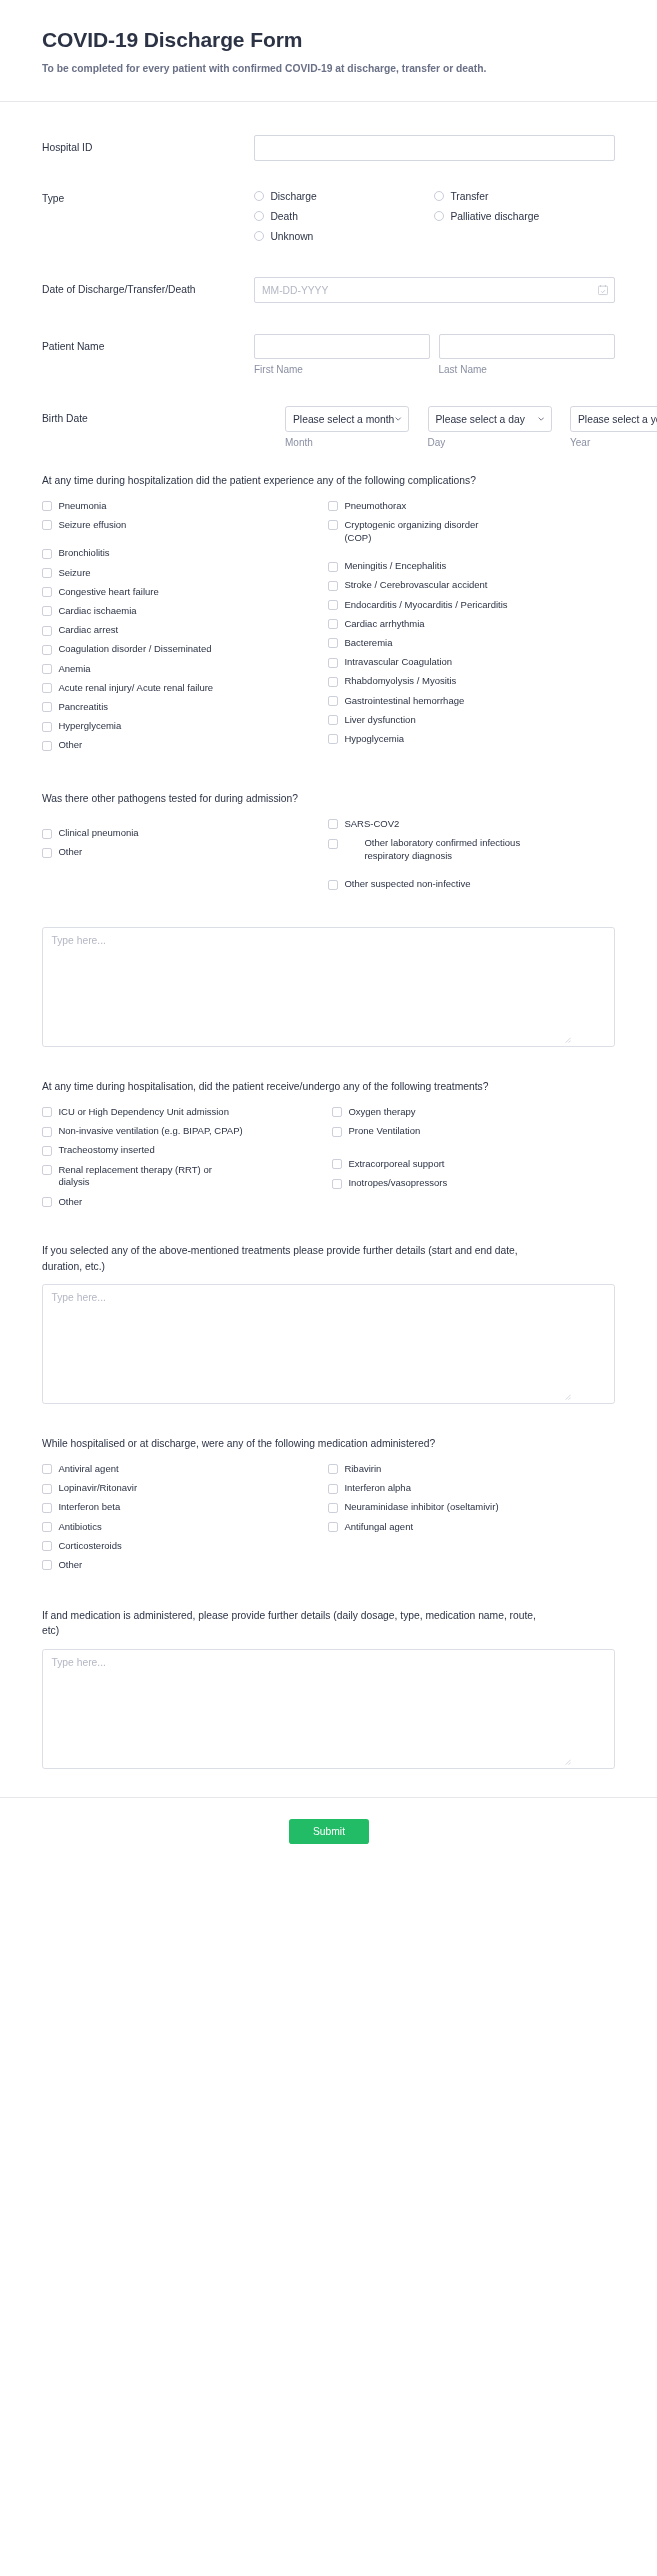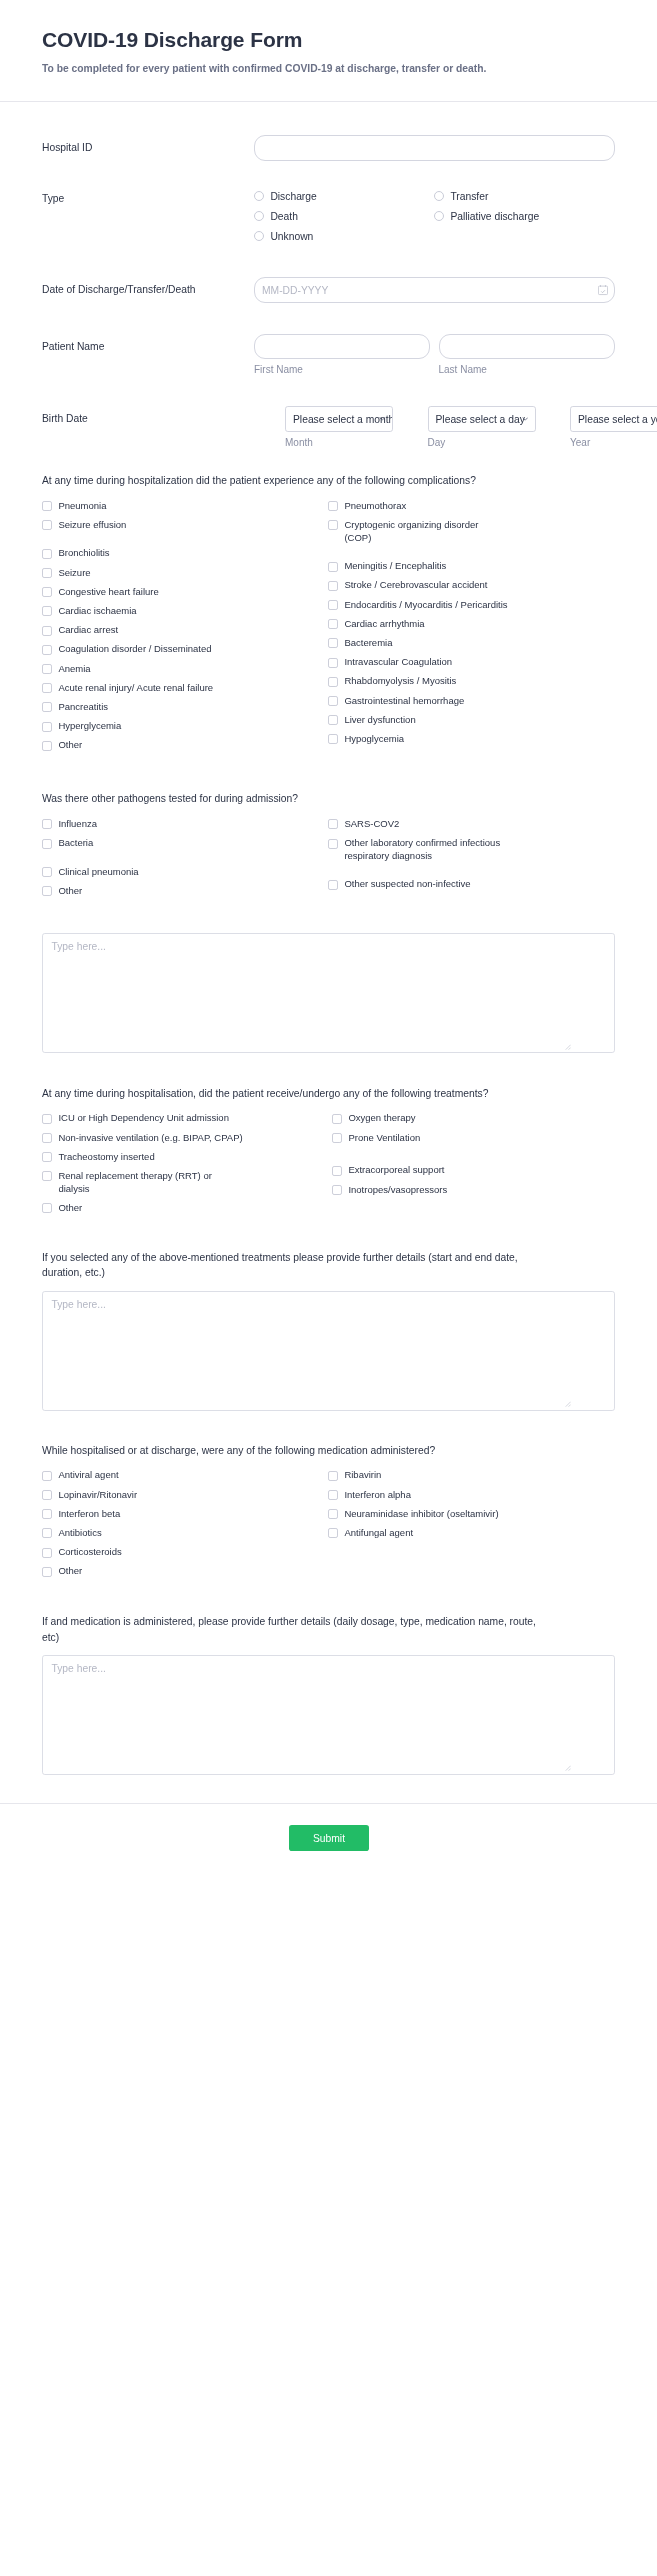--- a/index.html
+++ b/index.html
@@ -71,21 +71,21 @@
   .field-control {
     flex: 1 1 auto;
     min-width: 0;
   }
 
   
   .txt-input {
     width: 361px;
     height: 25.5px;
     border: 0.7px solid #d4d6e0;
-    border-radius: 11px;
+    border-radius: 2px;
     background: #fff;
     font-family: "Liberation Sans", sans-serif;
     font-size: 10.3px;
     color: #2c3345;
     padding: 0 7px;
     outline: none;
   }
 
   .txt-input::placeholder { color: #b4b7c4; }
 
@@ -145,21 +145,21 @@
   }
 
   
   .select-grid {
     display: flex;
     gap: 8.5px;
   }
   .sel-col { width: 134px; flex: 0 0 134px; }
   .sel-box {
     position: relative;
-    width: 108px;
+    width: 124px;
     height: 25.5px;
     border: 0.7px solid #d4d6e0;
     border-radius: 2.8px;
     background: #fff;
     display: flex;
     align-items: center;
     padding: 0 17px 0 7px;
     font-size: 10.3px;
     color: #2c3345;
     white-space: nowrap;
@@ -505,51 +505,41 @@
             </label>
           </div>
         </div>
       </div>
     </div>
 
     <div class="question-block" style="padding-top:24px;">
       <div class="question-text">Was there other pathogens tested for during admission?</div>
       <div class="check-grid">
         <div class="check-col">
-          <div>
-            <label class="check-item">
-              <span class="check-box"></span>
-              <span class="check-text">Influenza</span>
-            </label>
-            <label class="check-item">
-              <span class="check-box"></span>
-              <span class="check-text">Bacteria</span>
-            </label>
-          </div>
           <div class="check-gap"></div>
           <div>
             <label class="check-item">
               <span class="check-box"></span>
               <span class="check-text">Clinical pneumonia</span>
             </label>
             <label class="check-item">
               <span class="check-box"></span>
               <span class="check-text">Other</span>
             </label>
           </div>
         </div>
         <div class="check-col">
           <div>
             <label class="check-item">
               <span class="check-box"></span>
               <span class="check-text">SARS-COV2</span>
             </label>
             <label class="check-item">
               <span class="check-box"></span>
-              <span class="check-text" style="max-width:177px;display:inline-block;">Other laboratory confirmed infectious respiratory diagnosis</span>
+              <span class="check-text" style="max-width:177px;display:inline-block;margin-left:20px;">Other laboratory confirmed infectious respiratory diagnosis</span>
             </label>
           </div>
           <div class="check-gap"></div>
           <div>
             <label class="check-item">
               <span class="check-box"></span>
               <span class="check-text">Other suspected non-infective</span>
             </label>
           </div>
         </div>

